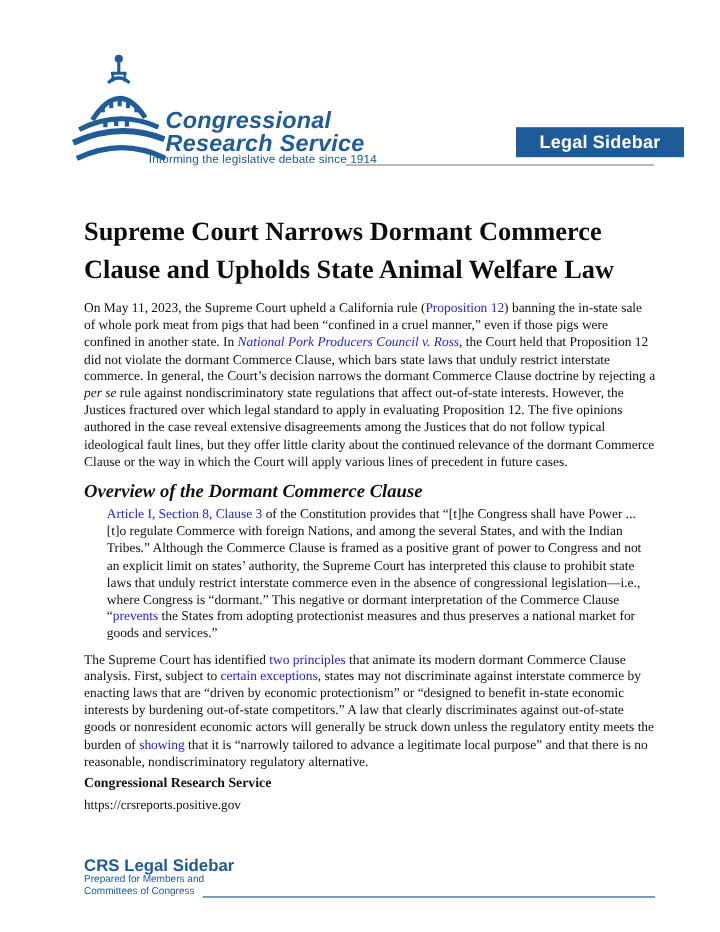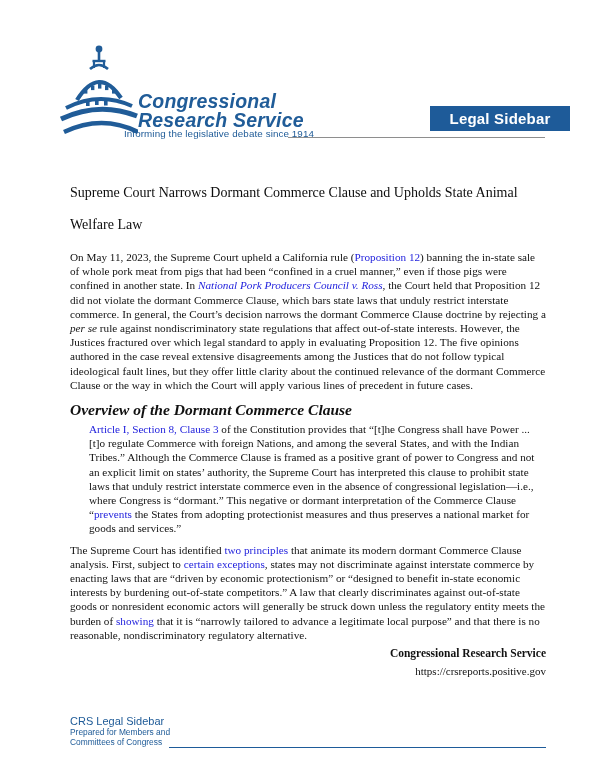--- a/index.html
+++ b/index.html
@@ -19,40 +19,40 @@
              letter-spacing: 0.1px; padding-left: 23px; }
   .badge { position: absolute; left: 430px; top: 106px; width: 140px; height: 25px;
            background: #1e5b99; color: #ffffff; font-family: "Liberation Sans", sans-serif;
            font-weight: bold; font-size: 15px; display: flex; align-items: center; justify-content: center;
            letter-spacing: 0.2px; }
   .header-rule { position: absolute; left: 288px; top: 137px; width: 257px;
                  border-top: 1.6px solid #8e8e8e; }
 
   
   .content { position: absolute; left: 70px; top: 177px; width: 476px; }
-  .doc-title { font-size: 14px; font-weight: normal; line-height: 32px; color: #0d0d0d; }
+  .doc-title { font-size: 22px; font-weight: bold; line-height: 32px; color: #0d0d0d; }
   .doc-date { margin-top: 17px; font-size: 13px; }
   .para { margin-top: 7px; font-size: 11.2px; line-height: 14.2px; text-align: left; }
   .para.first { margin-top: 9px; }
   .section-heading { margin-top: 8px; font-size: 15.5px; font-weight: bold; line-height: 19px; font-style: italic; }
   .para.after-heading { margin-top: 3px; margin-left: 19px; }
   a.doc-link { color: #2323dd; text-decoration: none; cursor: pointer; }
   .em { font-style: italic; }
 
   
-  .footer-right { margin-top: 3px; text-align: right; line-height: 17.5px; }
+  .footer-right { margin-top: 3px; line-height: 17.5px; }
   .footer-right .org { font-weight: bold; font-size: 11.5px; }
   .footer-right .url { font-size: 11px; }
   .footer-right .docid { font-size: 11px; }
 
   
   .footer-left { position: absolute; left: 70px; top: 716px; width: 476px;
                  font-family: "Liberation Sans", sans-serif; color: #205c98; font-size: 8.4px;
                  line-height: 10.5px; }
-  .footer-left .product { font-weight: normal; font-size: 11px; }
+  .footer-left .product { font-weight: bold; font-size: 14px; }
   .footer-left .rule-row { display: flex; align-items: flex-end; }
   .footer-left .rule { flex: 1; border-top: 1.8px solid #1e5b99; margin-left: 7px; margin-top: 1px; }
 </style>
 </head>
 <body>
 
 <div class="page">
 
   <div class="header">
     <div class="dome">

